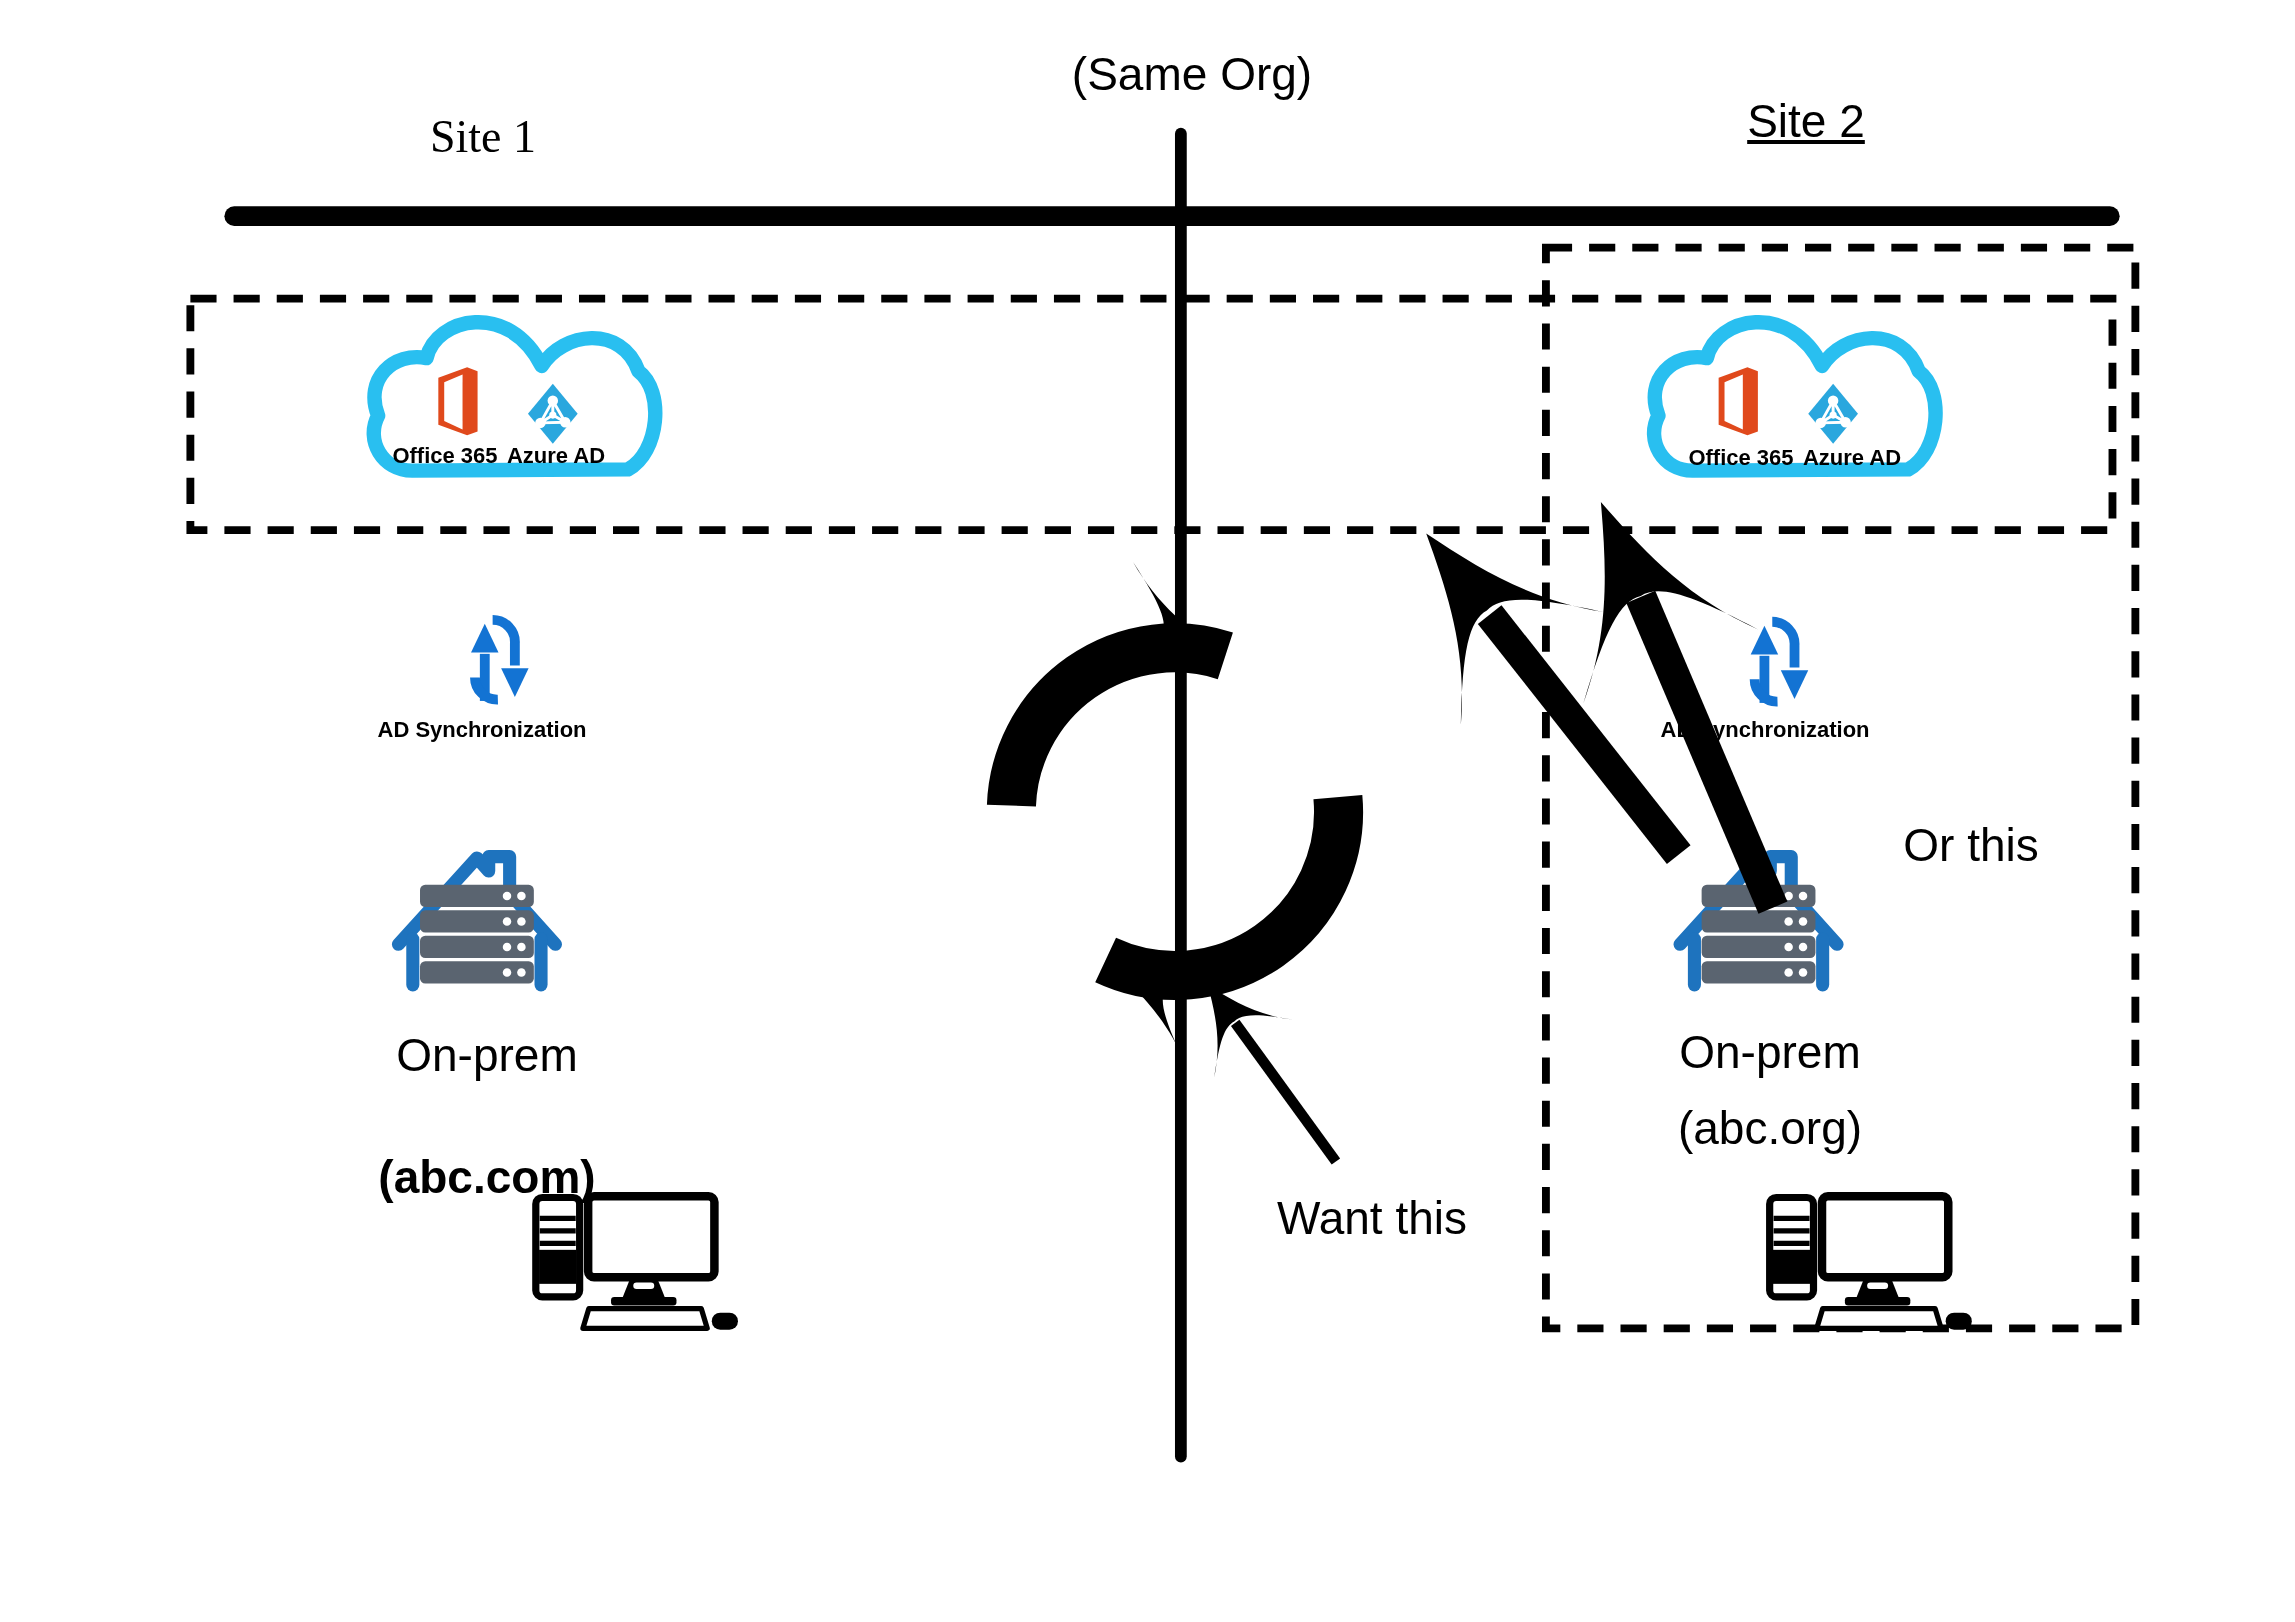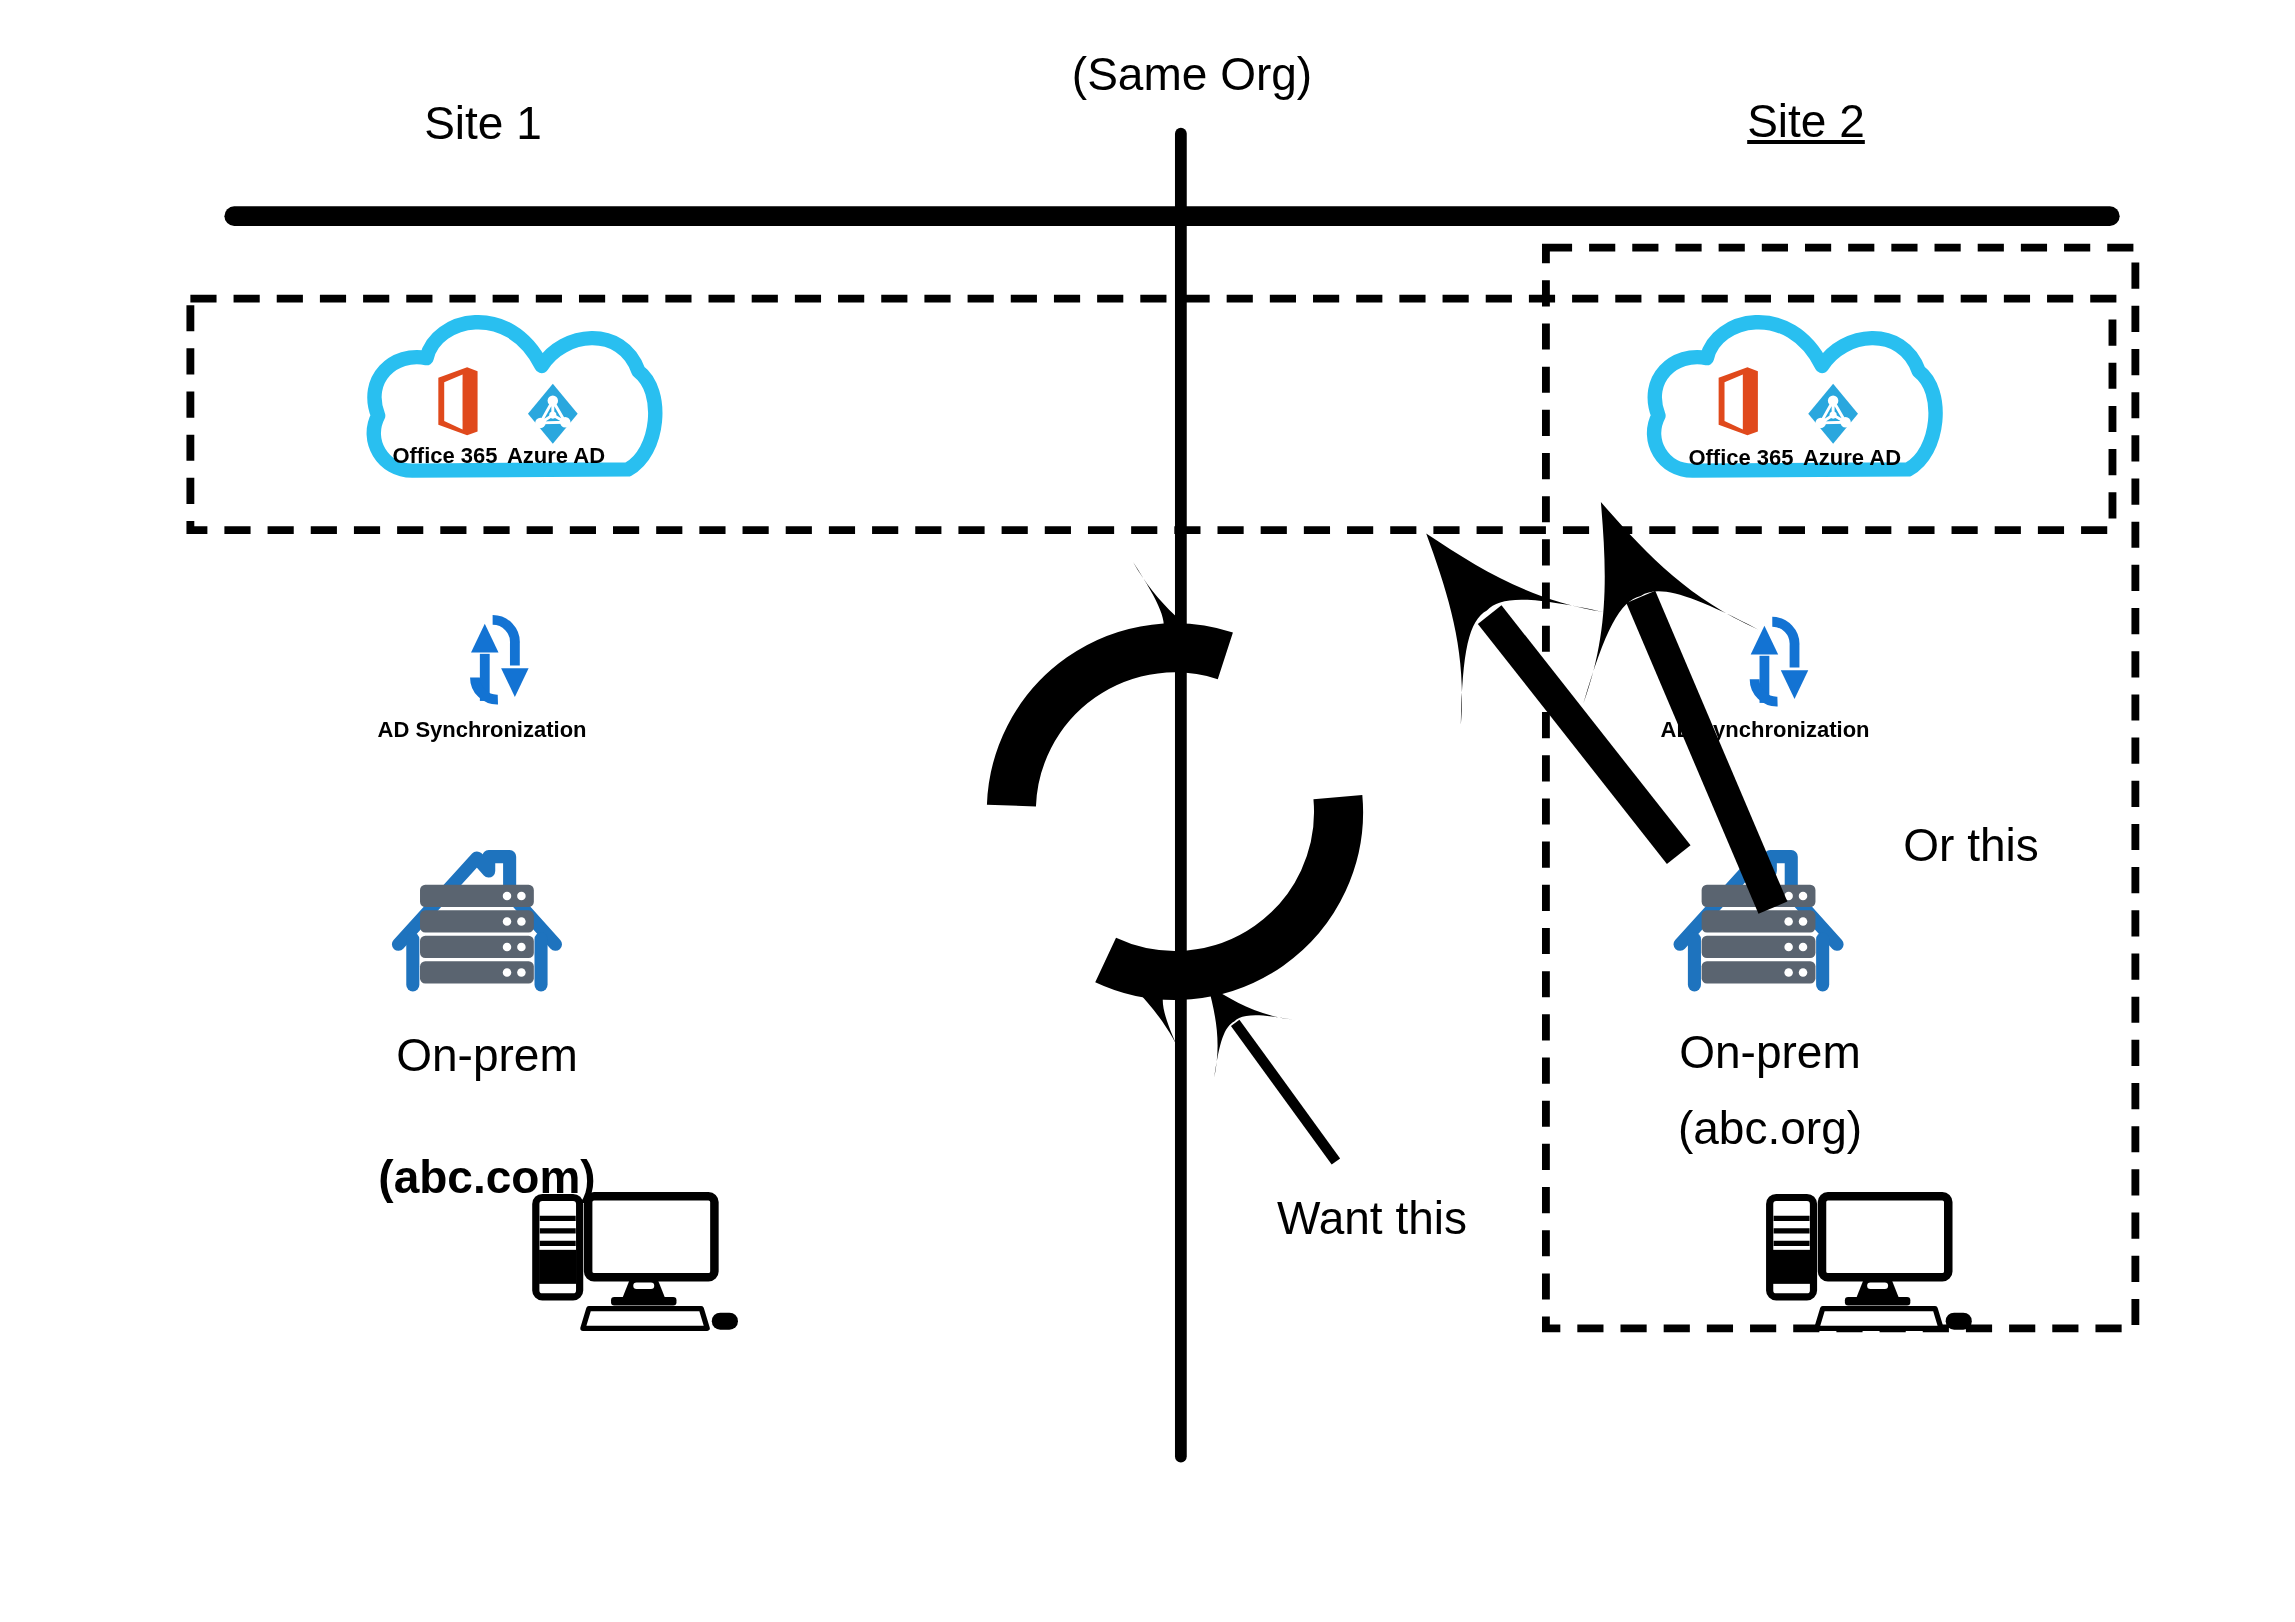--- a/index.html
+++ b/index.html
@@ -105,21 +105,21 @@
     <use href="#syncicon" transform="translate(2713,1010)"></use>
 
     <use href="#houseicon" transform="translate(729,1405)"></use>
     <use href="#houseicon" transform="translate(2688,1405)"></use>
 
     <use href="#pcicon" transform="translate(974,1920)"></use>
     <use href="#pcicon" transform="translate(2860,1920)"></use>
   </svg>
 
   <div class="lbl xl" style="left:1192px;top:74px;">(Same Org)</div>
-  <div class="lbl xl" style="left:483px;top:123px;">Site 1</div>
+  <div class="lbl xl" style="left:483px;top:136px;font-family:Liberation Serif, serif;">Site 1</div>
   <div class="lbl xl" style="left:1806px;top:121px;text-decoration:underline;">Site 2</div>
 
   <div class="lbl sm" style="left:445px;top:456px;">Office 365</div>
   <div class="lbl sm" style="left:556px;top:456px;">Azure AD</div>
   <div class="lbl sm" style="left:1741px;top:458px;">Office 365</div>
   <div class="lbl sm" style="left:1852px;top:458px;">Azure AD</div>
 
   <div class="lbl sm" style="left:482px;top:730px;">AD Synchronization</div>
   <div class="lbl sm" style="left:1765px;top:730px;">AD Synchronization</div>
 

